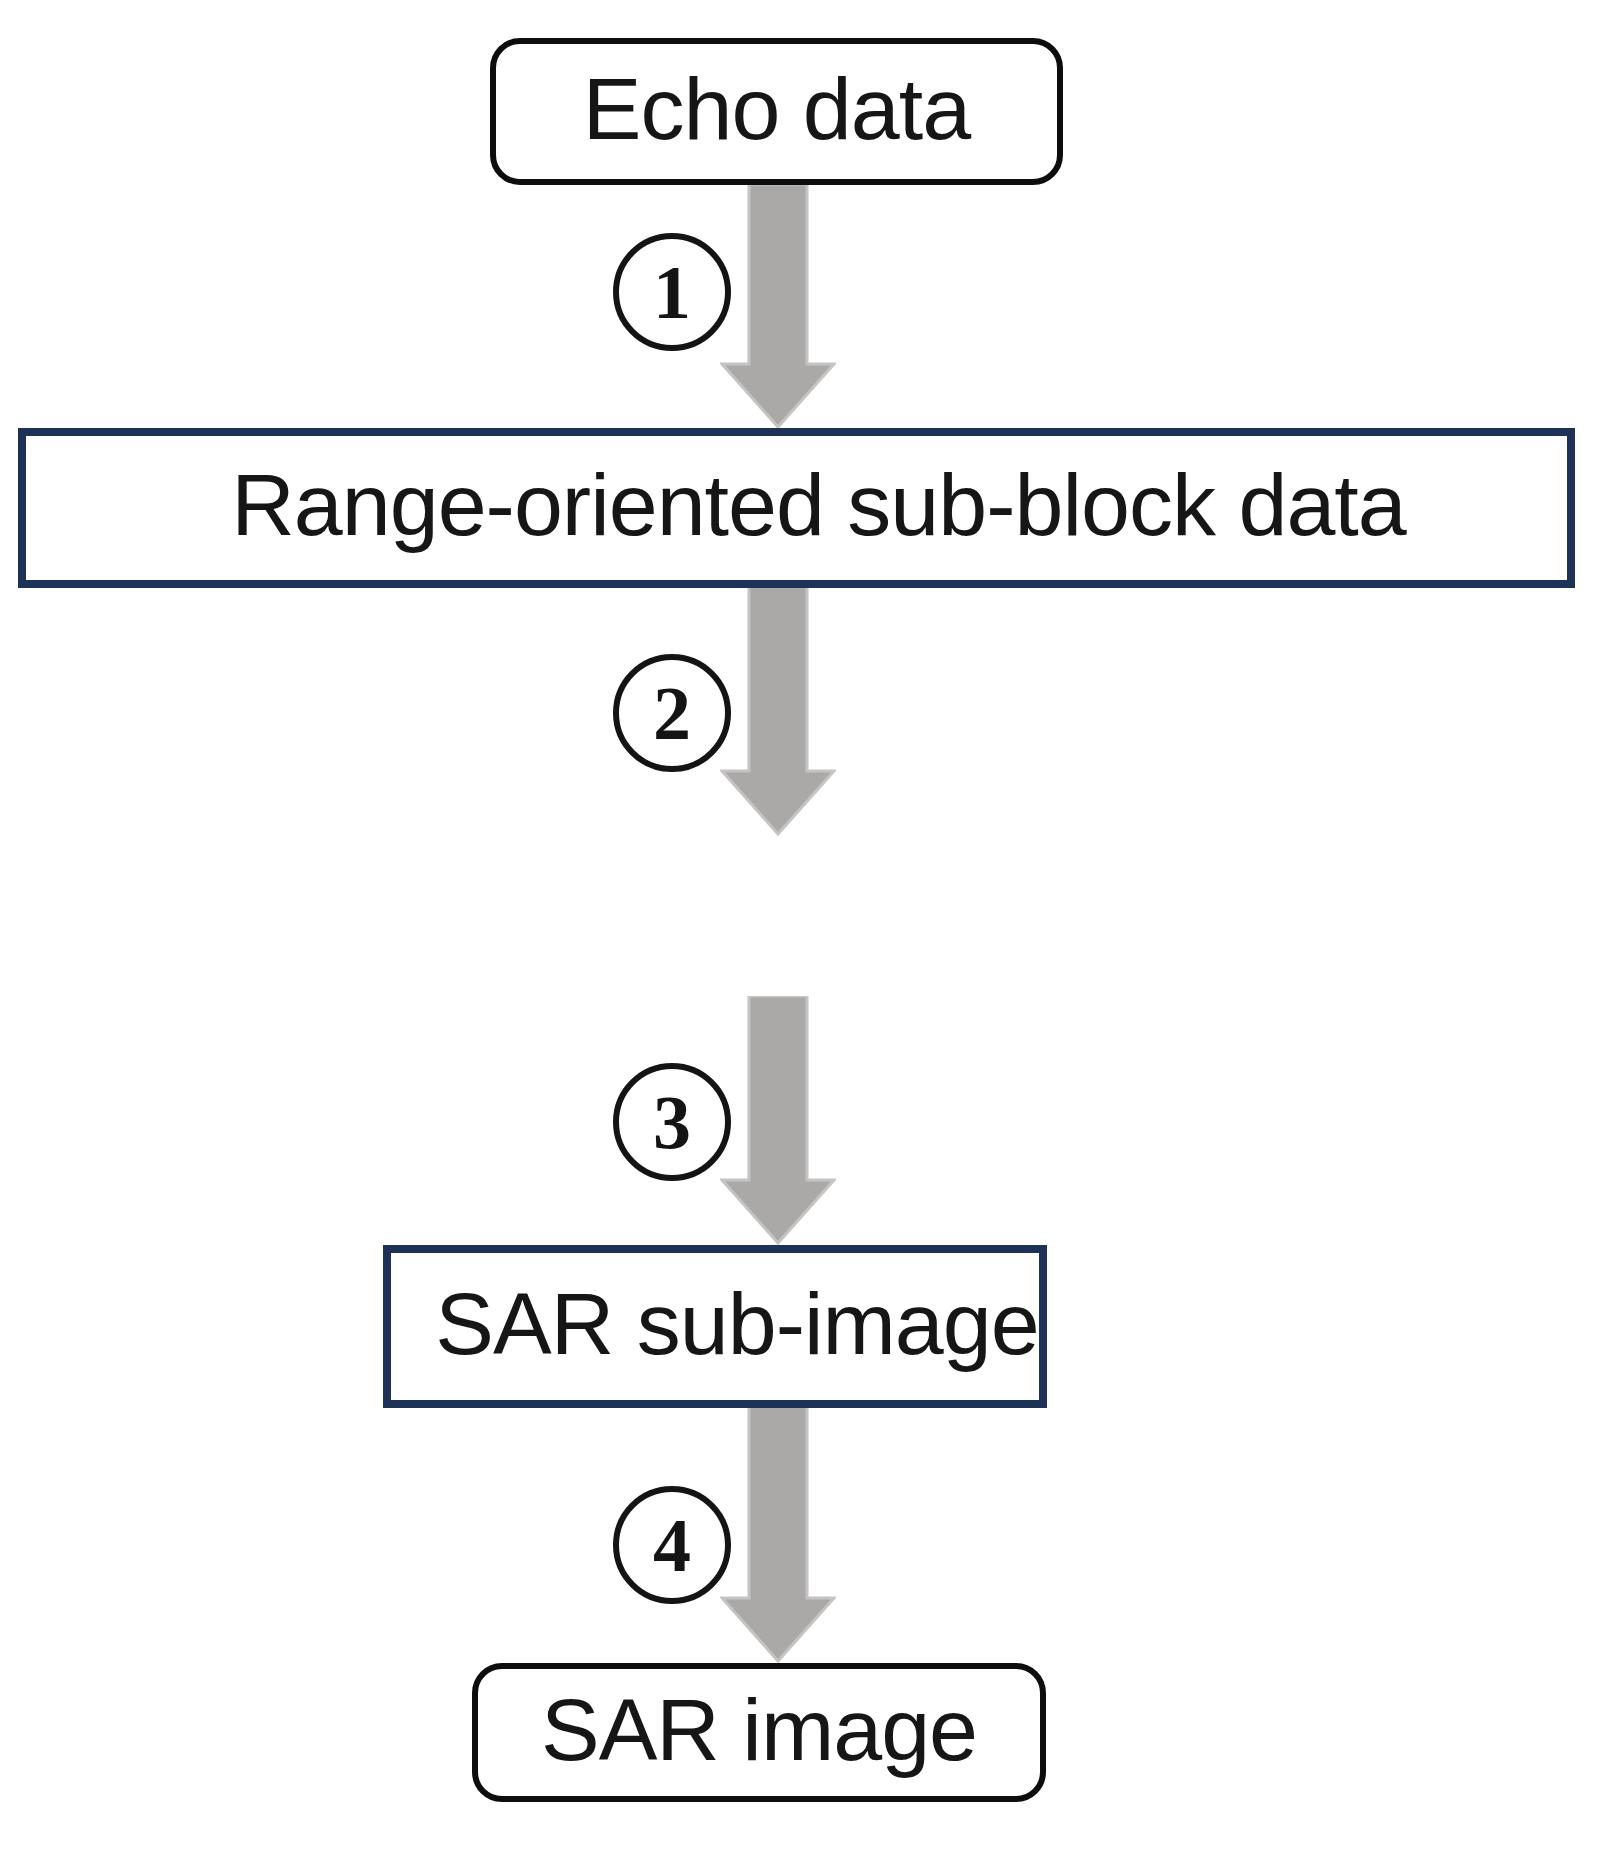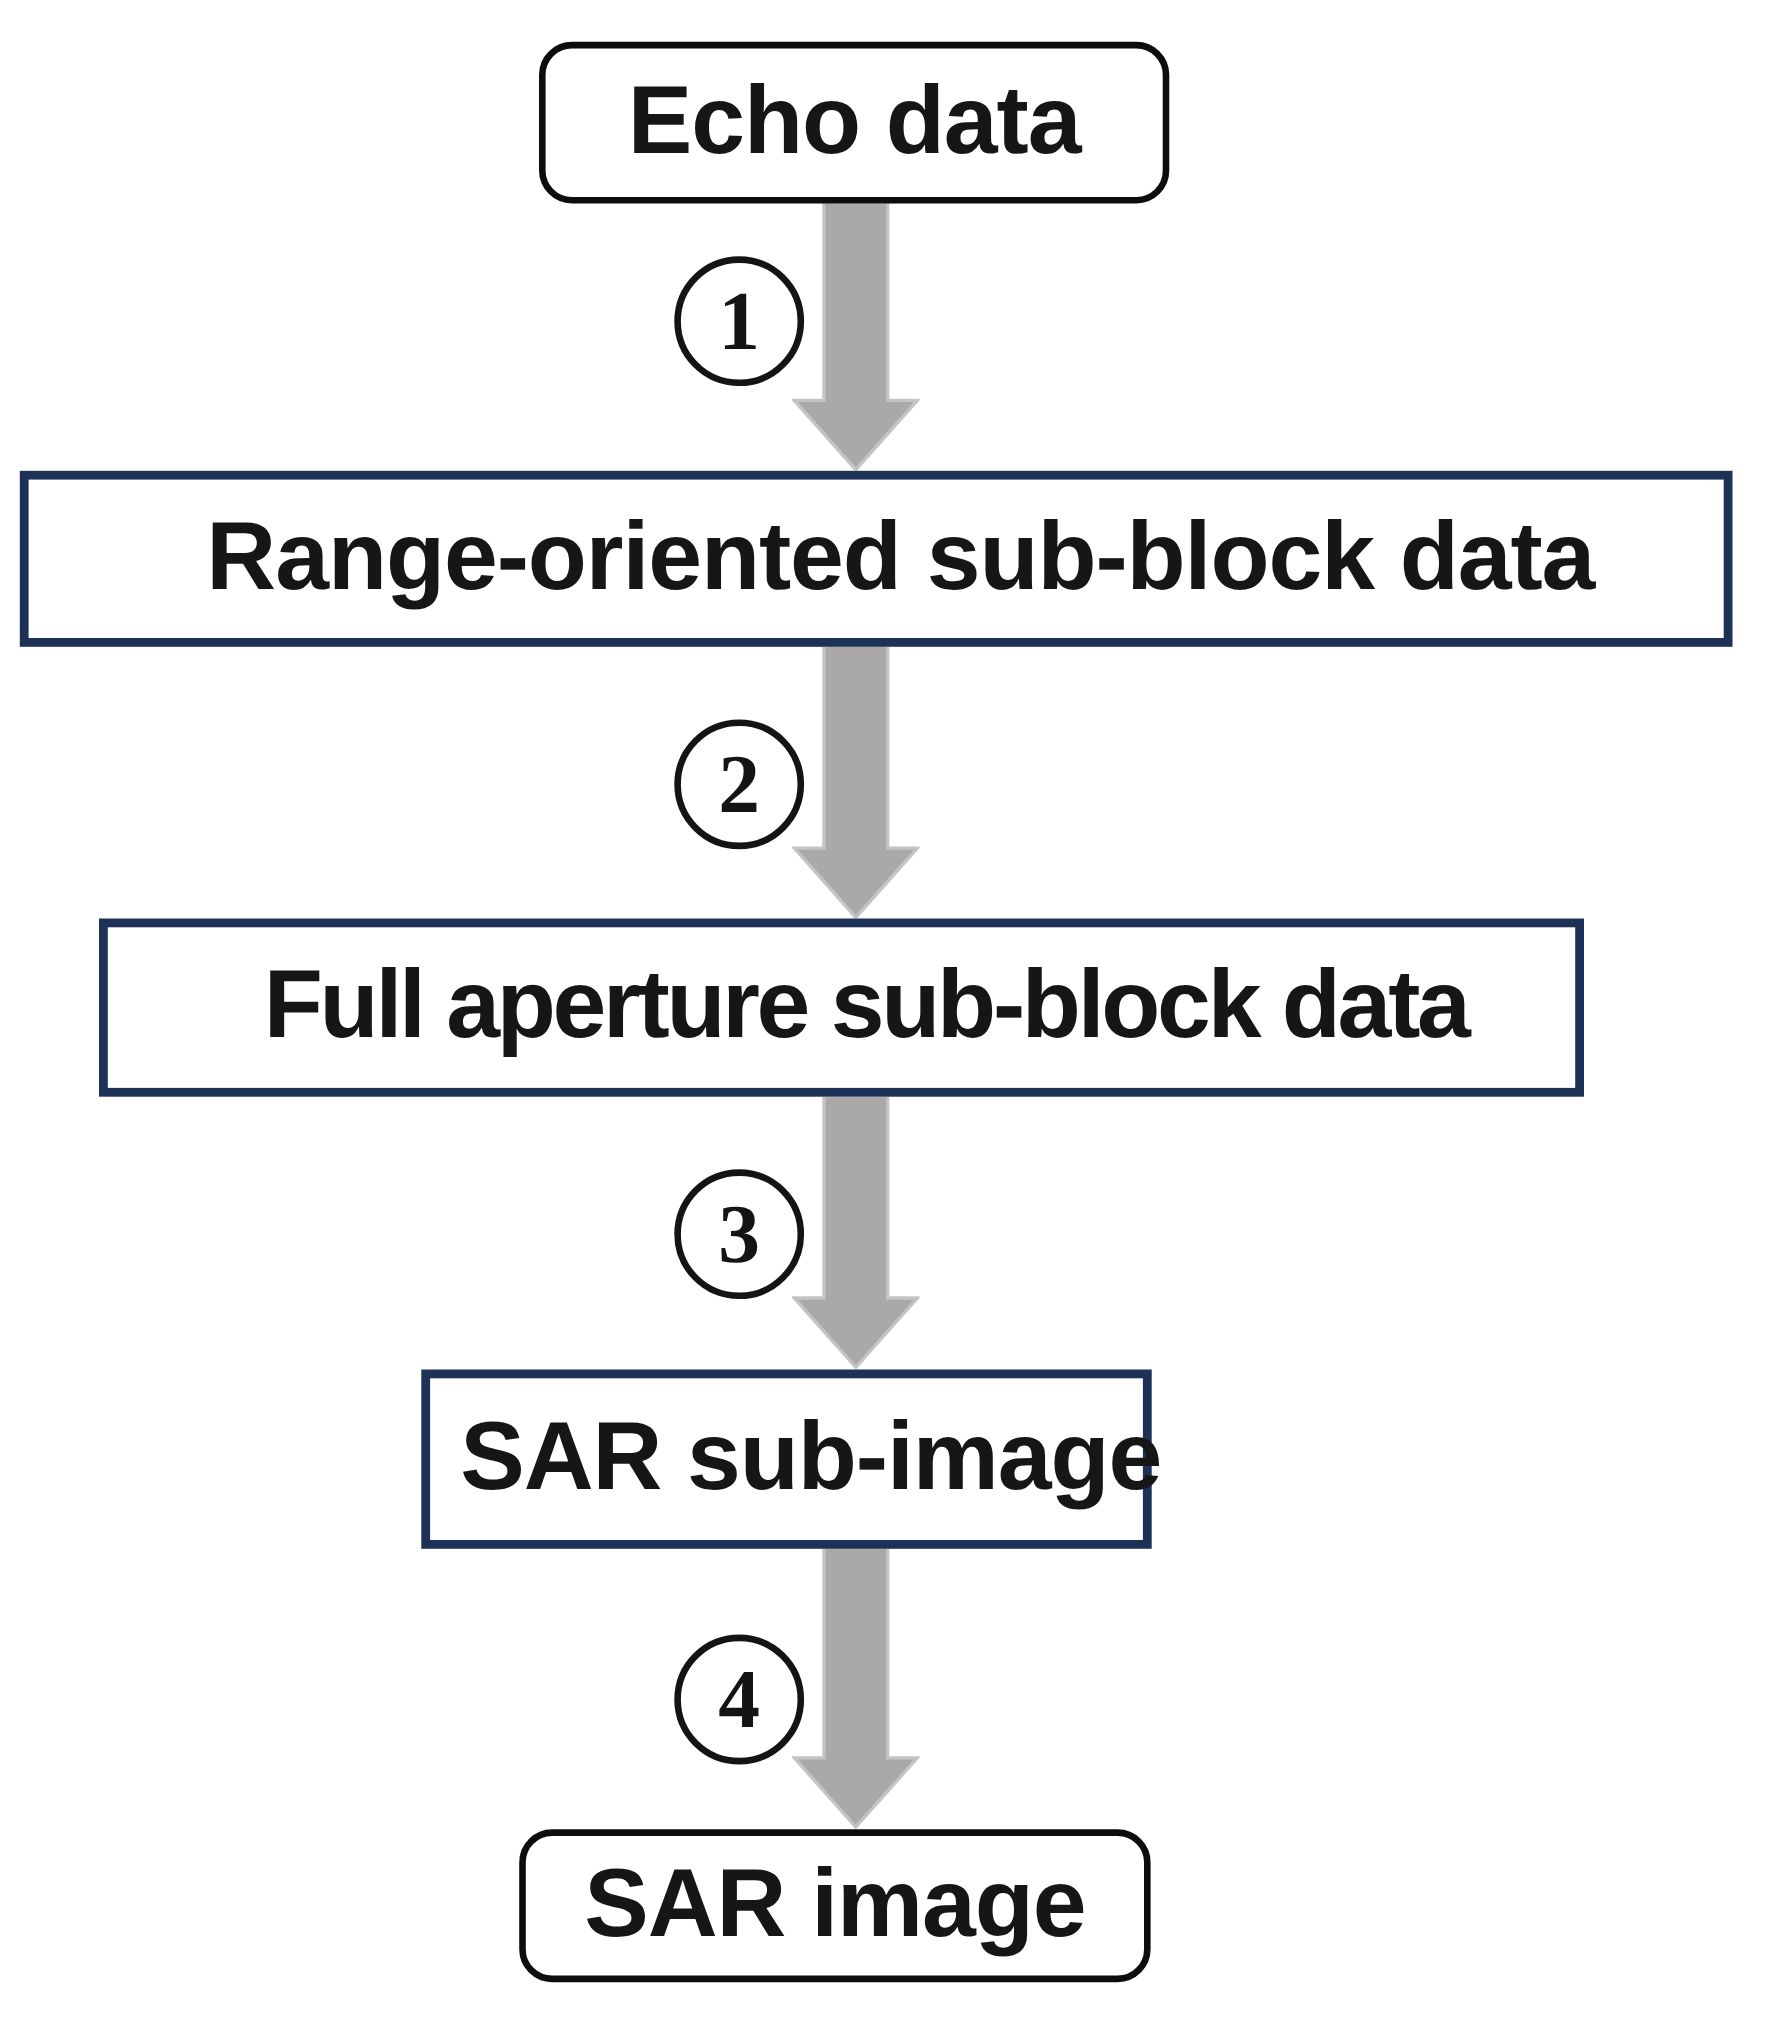--- a/index.html
+++ b/index.html
@@ -29,21 +29,21 @@
     border: 6px solid #0d0d0d;
     border-radius: 30px;
   }
   .node-rect {
     border: 8px solid #1e3156;
     border-radius: 0;
     padding-left: 44px;
   }
   .label {
     font-size: 88px;
-    font-weight: 700;
+    font-weight: 400;
     color: #161616;
     letter-spacing: -1px;
     line-height: 1;
     padding-bottom: 6px;
   }
   .label-tight {
     letter-spacing: -3px;
   }
   .arrow {
     position: absolute;
@@ -102,23 +102,20 @@
   <div class="node node-rect n-range">
     <span class="label">Range-oriented sub-block data</span>
   </div>
 
   <svg class="arrow a-2" width="116" height="251" viewBox="0 0 116 251">
     <polygon points="29,0 87,0 87,185 114,185 58,248 2,185 29,185" fill="#aba8a8" stroke="#c6c4c3" stroke-width="3" stroke-linejoin="miter"></polygon>
   </svg>
 
   <div class="step-badge s-2">2</div>
 
-  <div class="node node-rect n-aperture">
-    <span class="label label-tight">Full aperture sub-block data</span>
-  </div>
 
   <svg class="arrow a-3" width="116" height="250" viewBox="0 0 116 250">
     <polygon points="29,0 87,0 87,184 114,184 58,247 2,184 29,184" fill="#aba8a8" stroke="#c6c4c3" stroke-width="3" stroke-linejoin="miter"></polygon>
   </svg>
 
   <div class="step-badge s-3">3</div>
 
   <div class="node node-rect n-subimage">
     <span class="label">SAR sub-image</span>
   </div>

